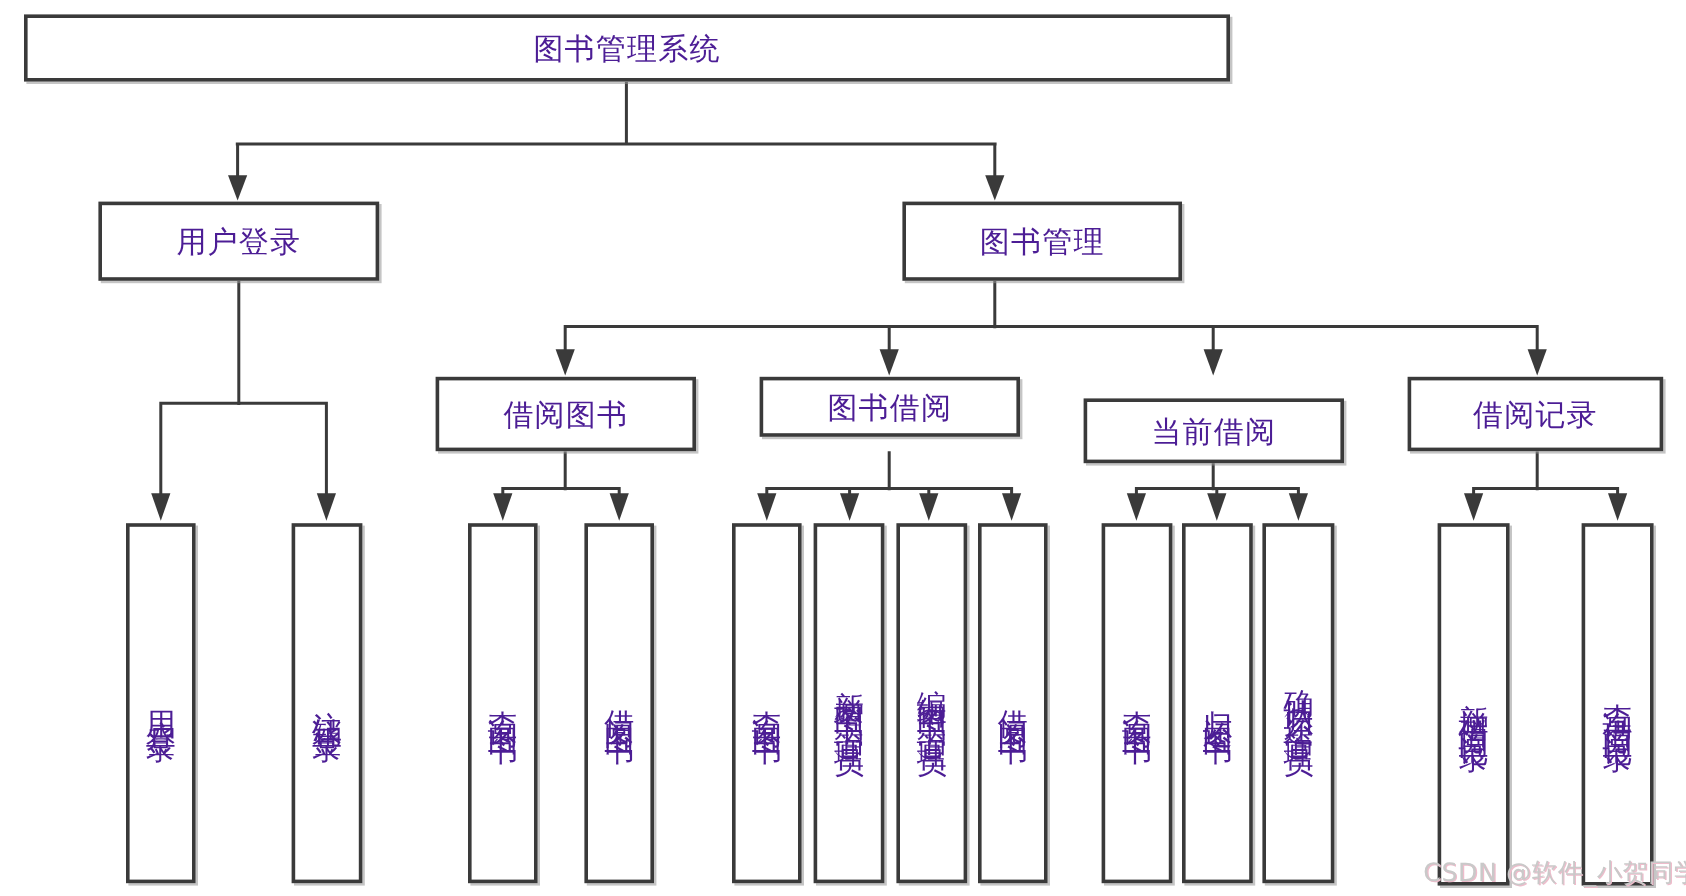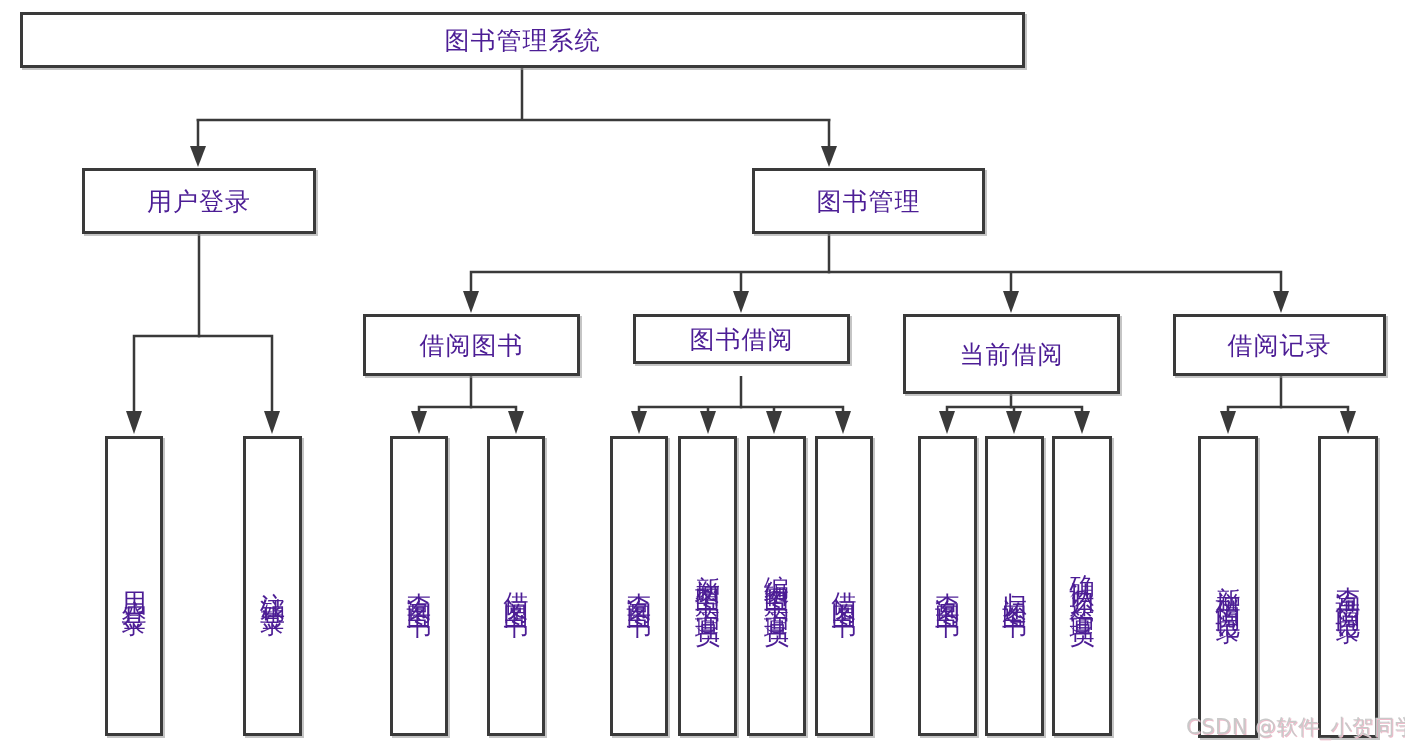--- a/index.html
+++ b/index.html
@@ -130,21 +130,21 @@
   <div class="box" style="left:752px; top:168px; width:233px; height:66px;align-items:center;">
     <span class="hlabel">图书管理</span>
   </div>
 
   <div class="box" style="left:363px; top:314px; width:217px; height:62px;">
     <span class="hlabel">借阅图书</span>
   </div>
   <div class="box" style="left:633px; top:314px; width:217px; height:50px;">
     <span class="hlabel">图书借阅</span>
   </div>
-  <div class="box" style="left:903px; top:314px; width:217px; height:80px;">
+  <div class="box" style="left:903px; top:332px; width:217px; height:54px;">
     <span class="hlabel">当前借阅</span>
   </div>
   <div class="box" style="left:1173px; top:314px; width:213px; height:62px;">
     <span class="hlabel">借阅记录</span>
   </div>
 
   <div class="box" style="left:105px; top:436px; width:58px; height:300px;">
     <span class="vlabel">用户登录</span>
   </div>
   <div class="box" style="left:243px; top:436px; width:59px; height:300px;">

